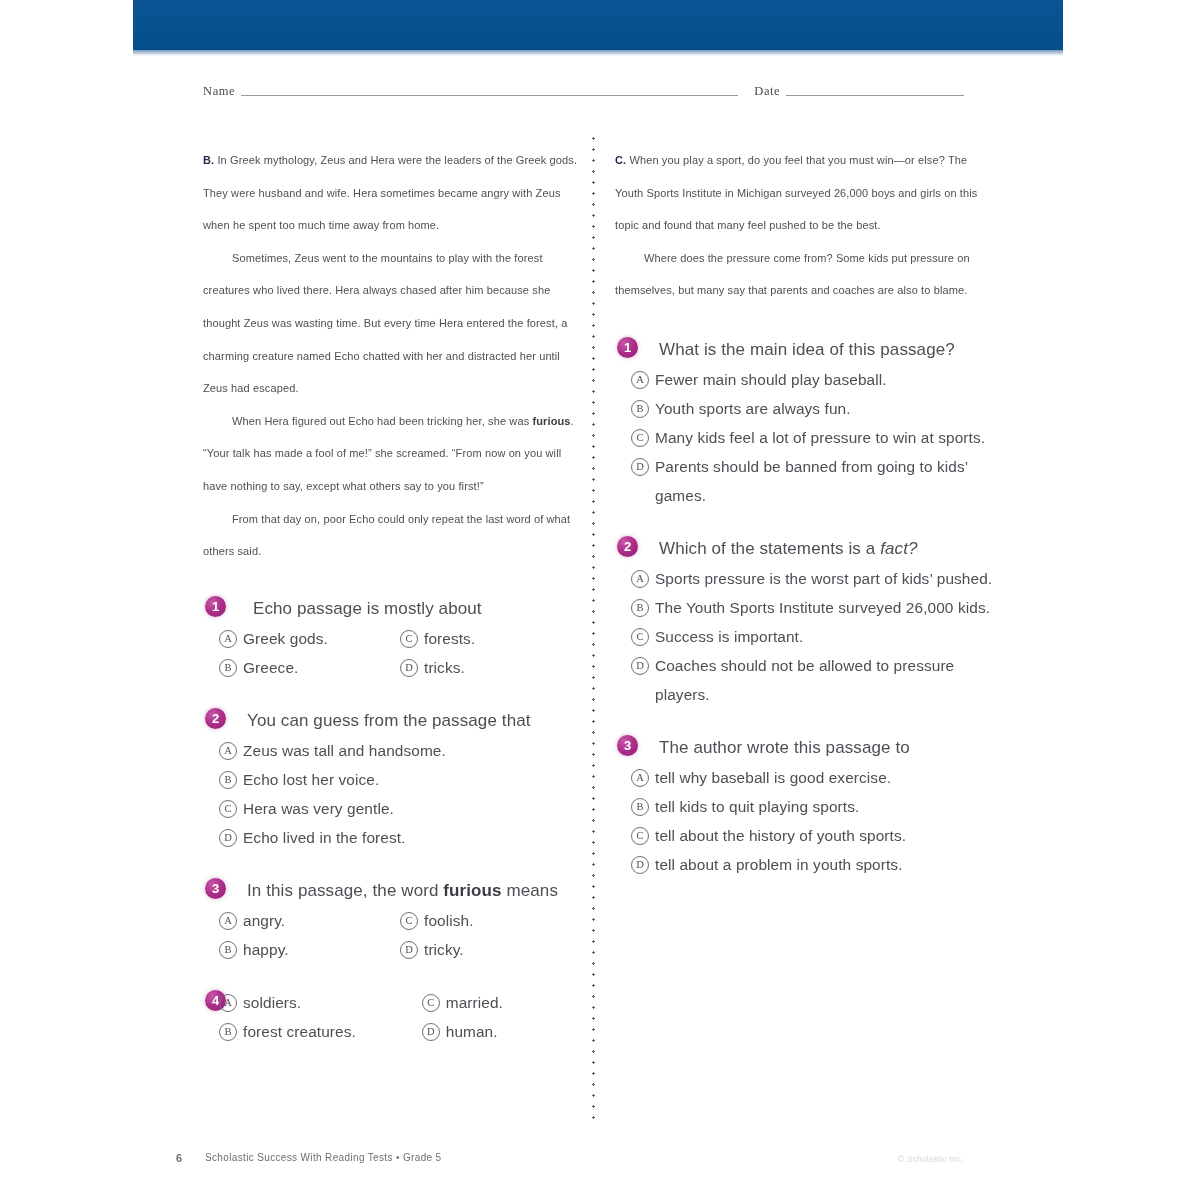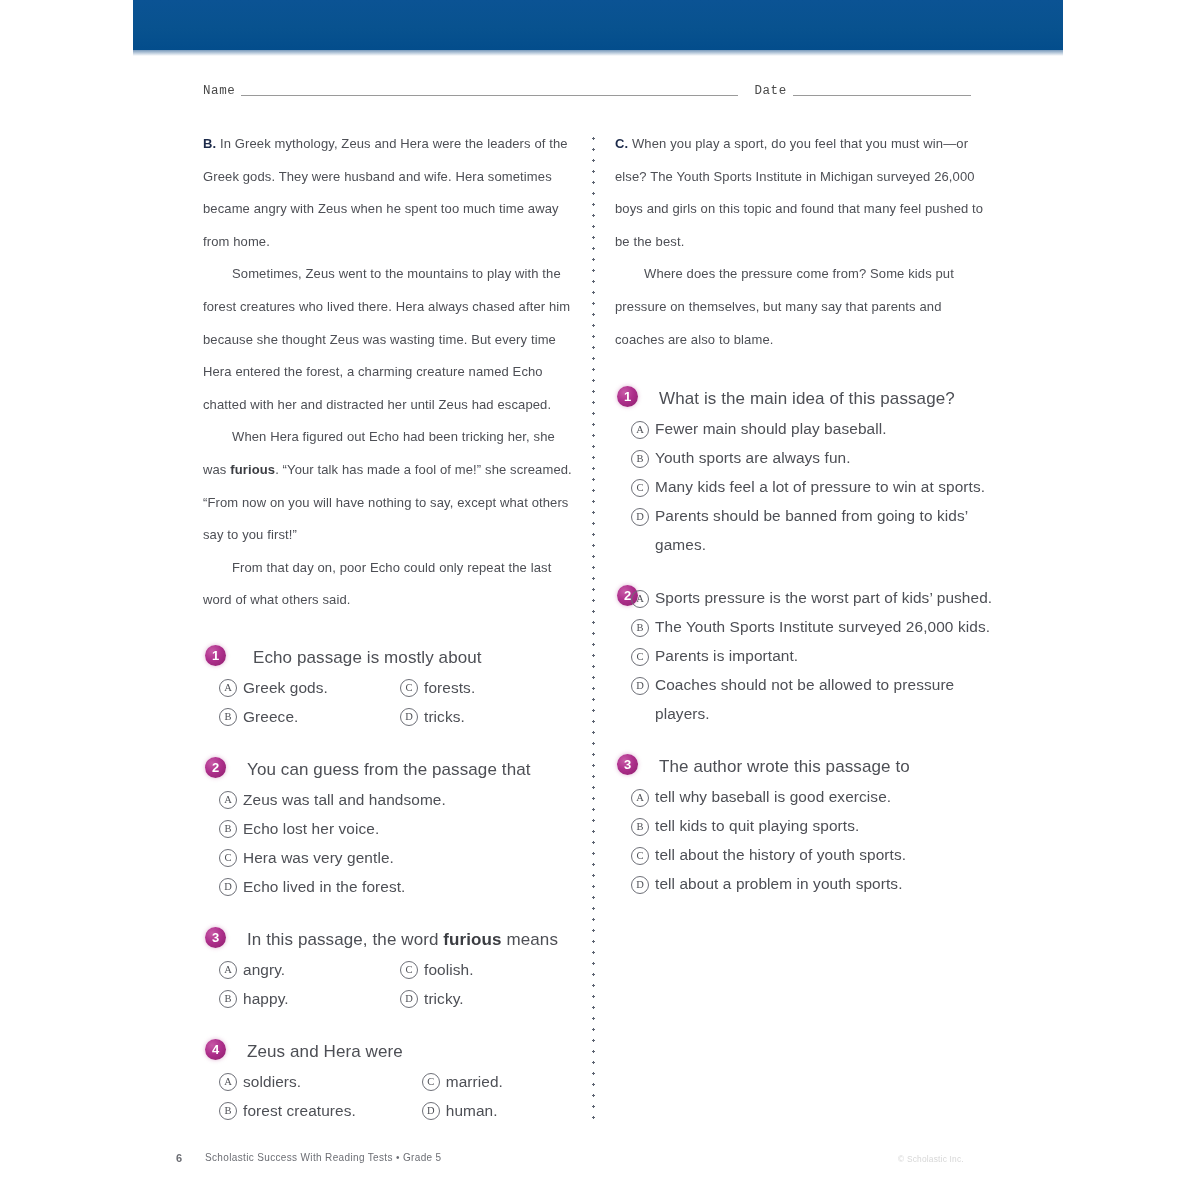--- a/index.html
+++ b/index.html
@@ -22,21 +22,21 @@
     background:linear-gradient(180deg,rgba(10,70,130,.55) 0%,rgba(255,255,255,0) 100%);
   }
 
   
   .namedate{
     position:absolute;left:203px;top:76px;width:786px;height:22px;
     display:flex;align-items:flex-end;
   }
   .nd-label{
     font-size:12.5px;color:#4a4a4a;letter-spacing:.6px;
-    font-family:Liberation Mono, monospace;line-height:1;padding-bottom:1px;
+    font-family:Liberation Serif, serif;line-height:1;padding-bottom:1px;
   }
   .nd-rule{flex:0 0 auto;border-bottom:1px solid #9a9a9a;height:1px;margin:0 0 2px 6px;}
   .rule-name{width:497px;}
   .rule-date{width:178px;}
   .nd-gap{width:16px;}
 
   
   .cols{
     position:absolute;left:203px;top:128px;width:790px;height:1000px;
   }
@@ -46,22 +46,22 @@
 
   
   .divider{
     position:absolute;left:592px;top:133px;width:3px;height:986px;
     background-image:radial-gradient(circle, #5b6270 1.1px, rgba(0,0,0,0) 1.4px);
     background-size:3px 11px;background-repeat:repeat-y;
   }
 
   
   .passage{
-    font-size:13px;line-height:32.6px;color:#4d4f55;
-    letter-spacing:.12px;margin:0 0 0 0;
+    font-size:11px;line-height:32.6px;color:#4d4f55;
+    letter-spacing:.12px;margin:16px 0 0 0;
   }
   .passage p{margin:0;}
   .passage p.indent{text-indent:29px;}
   .sec-letter{font-weight:bold;color:#1c2a4a;}
   .b-word{font-weight:bold;color:#3b3d42;}
 
   
   .qblock{position:relative;margin-top:24px;}
   .qrow{position:relative;padding-left:44px;}
   .qnum{
@@ -170,21 +170,20 @@
           <div class="choice"><span class="bub">A</span><span>angry.</span></div>
           <div class="choice"><span class="bub">C</span><span>foolish.</span></div>
           <div class="choice"><span class="bub">B</span><span>happy.</span></div>
           <div class="choice"><span class="bub">D</span><span>tricky.</span></div>
         </div>
       </div>
 
       <div class="qblock">
         <div class="qrow">
           <span class="qnum">4</span>
-          <div class="qtext">Zeus and Hera were</div>
         </div>
         <div class="choices two wide">
           <div class="choice"><span class="bub">A</span><span>soldiers.</span></div>
           <div class="choice"><span class="bub">C</span><span>married.</span></div>
           <div class="choice"><span class="bub">B</span><span>forest creatures.</span></div>
           <div class="choice"><span class="bub">D</span><span>human.</span></div>
         </div>
       </div>
 
     </div>
@@ -205,25 +204,26 @@
           <div class="choice"><span class="bub">A</span><span>Fewer main should play baseball.</span></div>
           <div class="choice"><span class="bub">B</span><span>Youth sports are always fun.</span></div>
           <div class="choice"><span class="bub">C</span><span>Many kids feel a lot of pressure to win at sports.</span></div>
           <div class="choice"><span class="bub">D</span><span>Parents should be banned from going to kids’ games.</span></div>
         </div>
       </div>
 
       <div class="qblock">
         <div class="qrow">
           <span class="qnum">2</span>
+          <div class="qtext"><span>Which of the statements is a </span><span class="ital">fact?</span></div>
         </div>
         <div class="choices">
           <div class="choice"><span class="bub">A</span><span>Sports pressure is the worst part of kids’ pushed.</span></div>
           <div class="choice"><span class="bub">B</span><span>The Youth Sports Institute surveyed 26,000 kids.</span></div>
-          <div class="choice"><span class="bub">C</span><span>Parents is important.</span></div>
+          <div class="choice"><span class="bub">C</span><span>Success is important.</span></div>
           <div class="choice"><span class="bub">D</span><span>Coaches should not be allowed to pressure players.</span></div>
         </div>
       </div>
 
       <div class="qblock">
         <div class="qrow">
           <span class="qnum">3</span>
           <div class="qtext">The author wrote this passage to</div>
         </div>
         <div class="choices">

